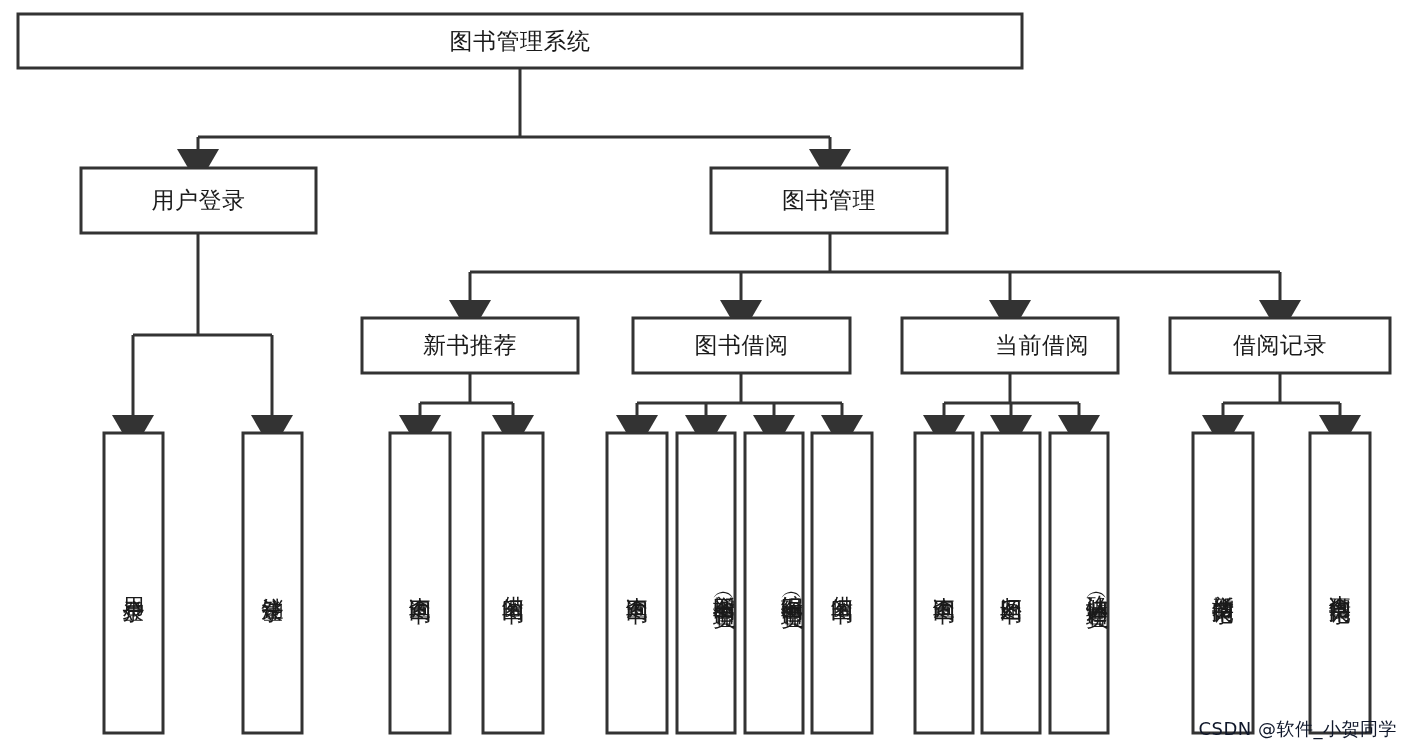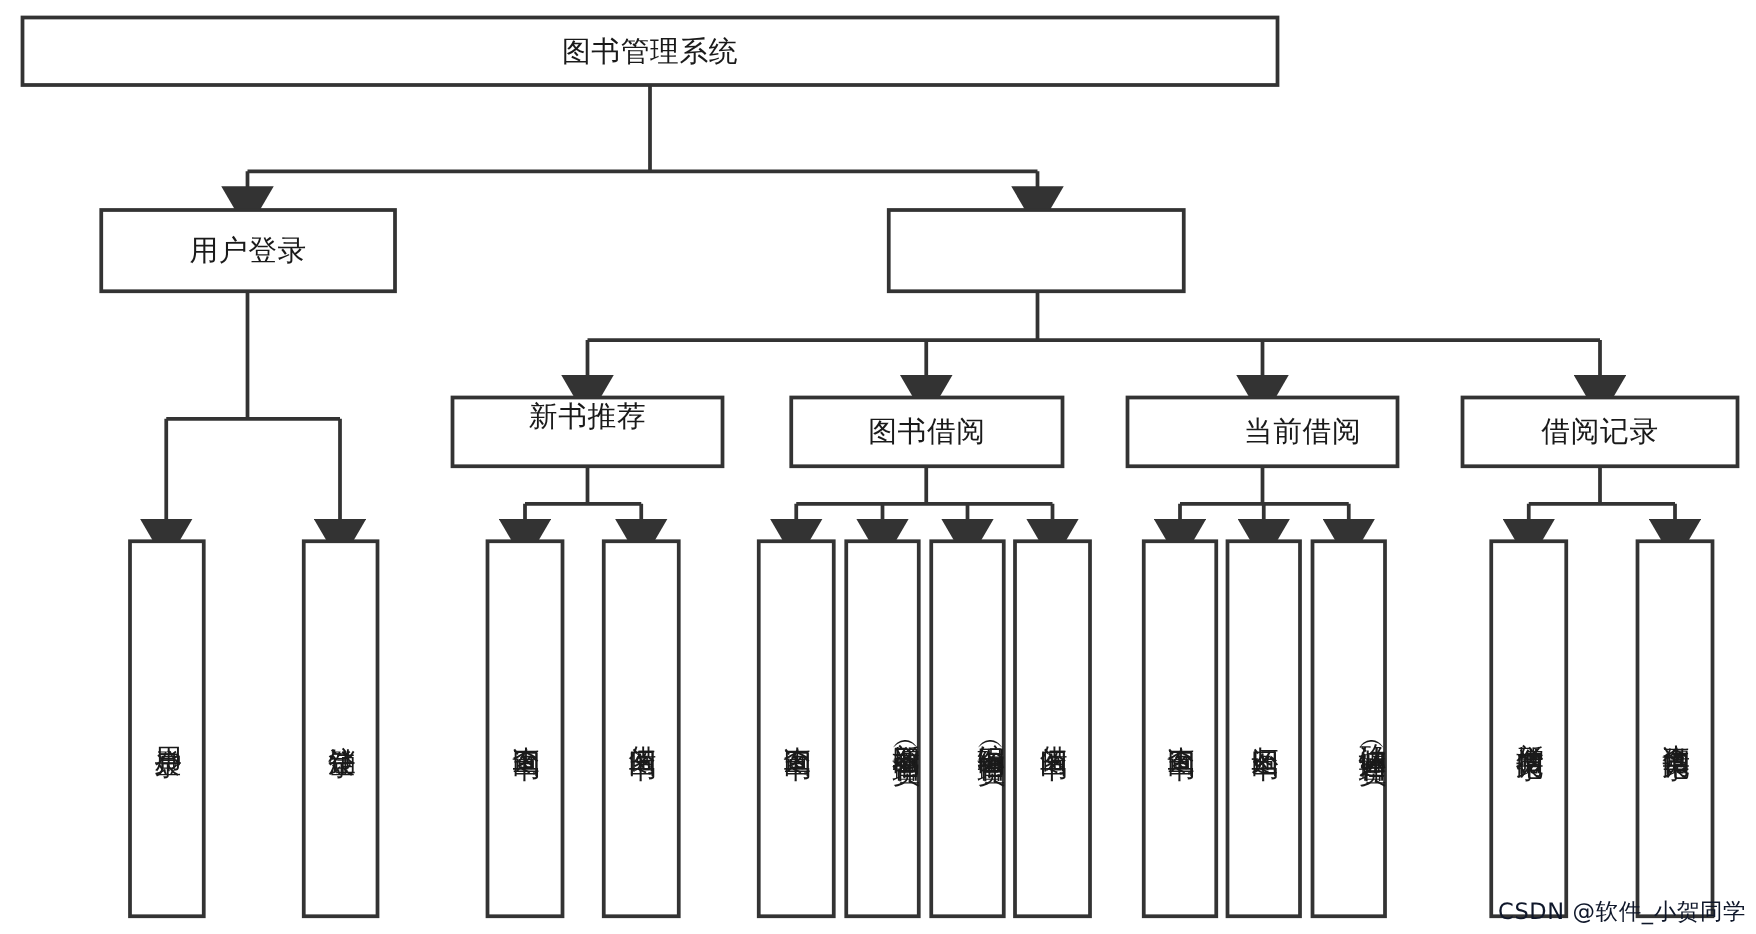--- a/index.html
+++ b/index.html
@@ -168,22 +168,23 @@
     <rect class="node-box" x="982" y="433" width="58" height="300"></rect>
     <rect class="node-box" x="1050" y="433" width="58" height="300"></rect>
 
     <rect class="node-box" x="1193" y="433" width="60" height="300"></rect>
     <rect class="node-box" x="1310" y="433" width="60" height="300"></rect>
   </svg>
 
   <div class="node-label horizontal" style="left:18px; top:14px; width:1004px; height:54px;">图书管理系统</div>
 
   <div class="node-label horizontal" style="left:81px; top:168px; width:235px; height:65px;">用户登录</div>
-
-  <div class="node-label horizontal" style="left:362px; top:306px; width:216px; height:55px;">新书推荐</div>
+  <div class="node-label horizontal" style="left:711px; top:168px; width:236px; height:65px;">图书管理</div>
+
+  <div class="node-label horizontal" style="left:362px; top:318px; width:216px; height:55px;">新书推荐</div>
   <div class="node-label horizontal" style="left:633px; top:318px; width:217px; height:55px;">图书借阅</div>
   <div class="node-label horizontal" style="left:902px; top:318px; width:216px; height:55px;padding-left:32px;">当前借阅</div>
   <div class="node-label horizontal" style="left:1170px; top:318px; width:220px; height:55px;">借阅记录</div>
 
   <div class="node-label vertical" style="left:104px; top:433px; width:59px; height:300px;">用户登录</div>
   <div class="node-label vertical" style="left:243px; top:433px; width:59px; height:300px;">注销登录</div>
 
   <div class="node-label vertical" style="left:390px; top:433px; width:60px; height:300px;">查询图书</div>
   <div class="node-label vertical" style="left:483px; top:433px; width:60px; height:300px;">借阅图书</div>
 

